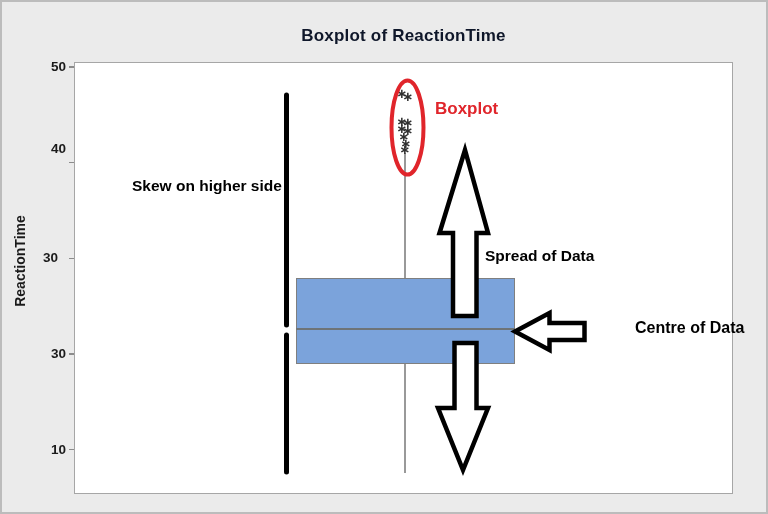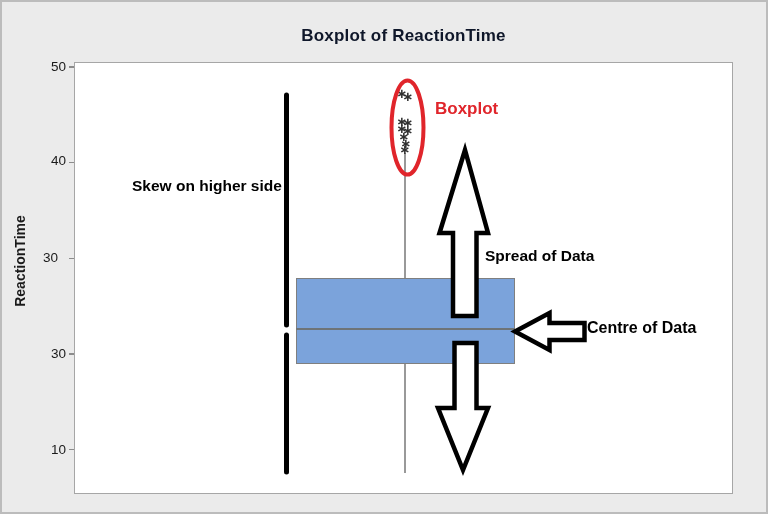--- a/index.html
+++ b/index.html
@@ -23,53 +23,53 @@
     text-align:center;font-size:14px;font-weight:bold;color:#1a1a1a;
   }
   .plot{
     position:absolute;left:72px;top:60px;width:659px;height:432px;
     box-sizing:border-box;
     background:#ffffff;
     border:1.5px solid #a6a6a6;
   }
   .tick-label{
     position:absolute;width:32px;height:16px;line-height:16px;
-    text-align:right;font-size:13.5px;font-weight:normal;color:#1a1a1a;
+    text-align:right;font-size:13.5px;font-weight:bold;color:#1a1a1a;
   }
   .tick-mark{
     position:absolute;width:5px;height:1.5px;background:#8c8c8c;
   }
   .whisker{position:absolute;background:#999999;}
   .iqr-box{position:absolute;box-sizing:border-box;border:1px solid #7f7f7f;}
   .median{position:absolute;}
   .outlier{
     position:absolute;width:12px;height:12px;line-height:12px;
     text-align:center;font-size:13px;font-weight:bold;color:#2f2f2f;
     font-family:"DejaVu Sans", sans-serif;
   }
   .annot-svg{position:absolute;left:0;top:0;}
   .annot-label{position:absolute;font-weight:bold;color:#000;white-space:nowrap;}
   #skew-label{left:95px;top:175px;font-size:15.5px;margin-left:35px;}
   #spread-label{left:483px;top:245px;font-size:15.5px;}
-  #centre-label{left:585px;top:317px;font-size:16px;}
+  #centre-label{left:585px;top:317px;font-size:16px;padding-left:48px;}
   #outliers-label{left:433px;top:97px;font-size:17px;}
 </style>
 </head>
 <body>
 
 <div class="figure">
 
   <div class="title">Boxplot of ReactionTime</div>
 
   <div class="ylabel">ReactionTime</div>
 
   <div id="yticks">
       <div class="tick-label" style="left: 32px; top: 57px;">50</div>
       <div class="tick-mark" style="left: 67px; top: 64.25px;"></div>
-      <div class="tick-label" style="left: 32px; top: 151px;">40</div>
+      <div class="tick-label" style="left: 32px; top: 139px;">40</div>
       <div class="tick-mark" style="left: 67px; top: 159.875px;"></div>
       <div class="tick-label" style="left: 24px; top: 248.25px;">30</div>
       <div class="tick-mark" style="left: 67px; top: 255.5px;"></div>
       <div class="tick-label" style="left: 32px; top: 343.875px;">30</div>
       <div class="tick-mark" style="left: 67px; top: 351.125px;"></div>
       <div class="tick-label" style="left: 32px; top: 439.5px;">10</div>
       <div class="tick-mark" style="left: 67px; top: 446.75px;"></div>
     </div>
 
   <div class="plot">

